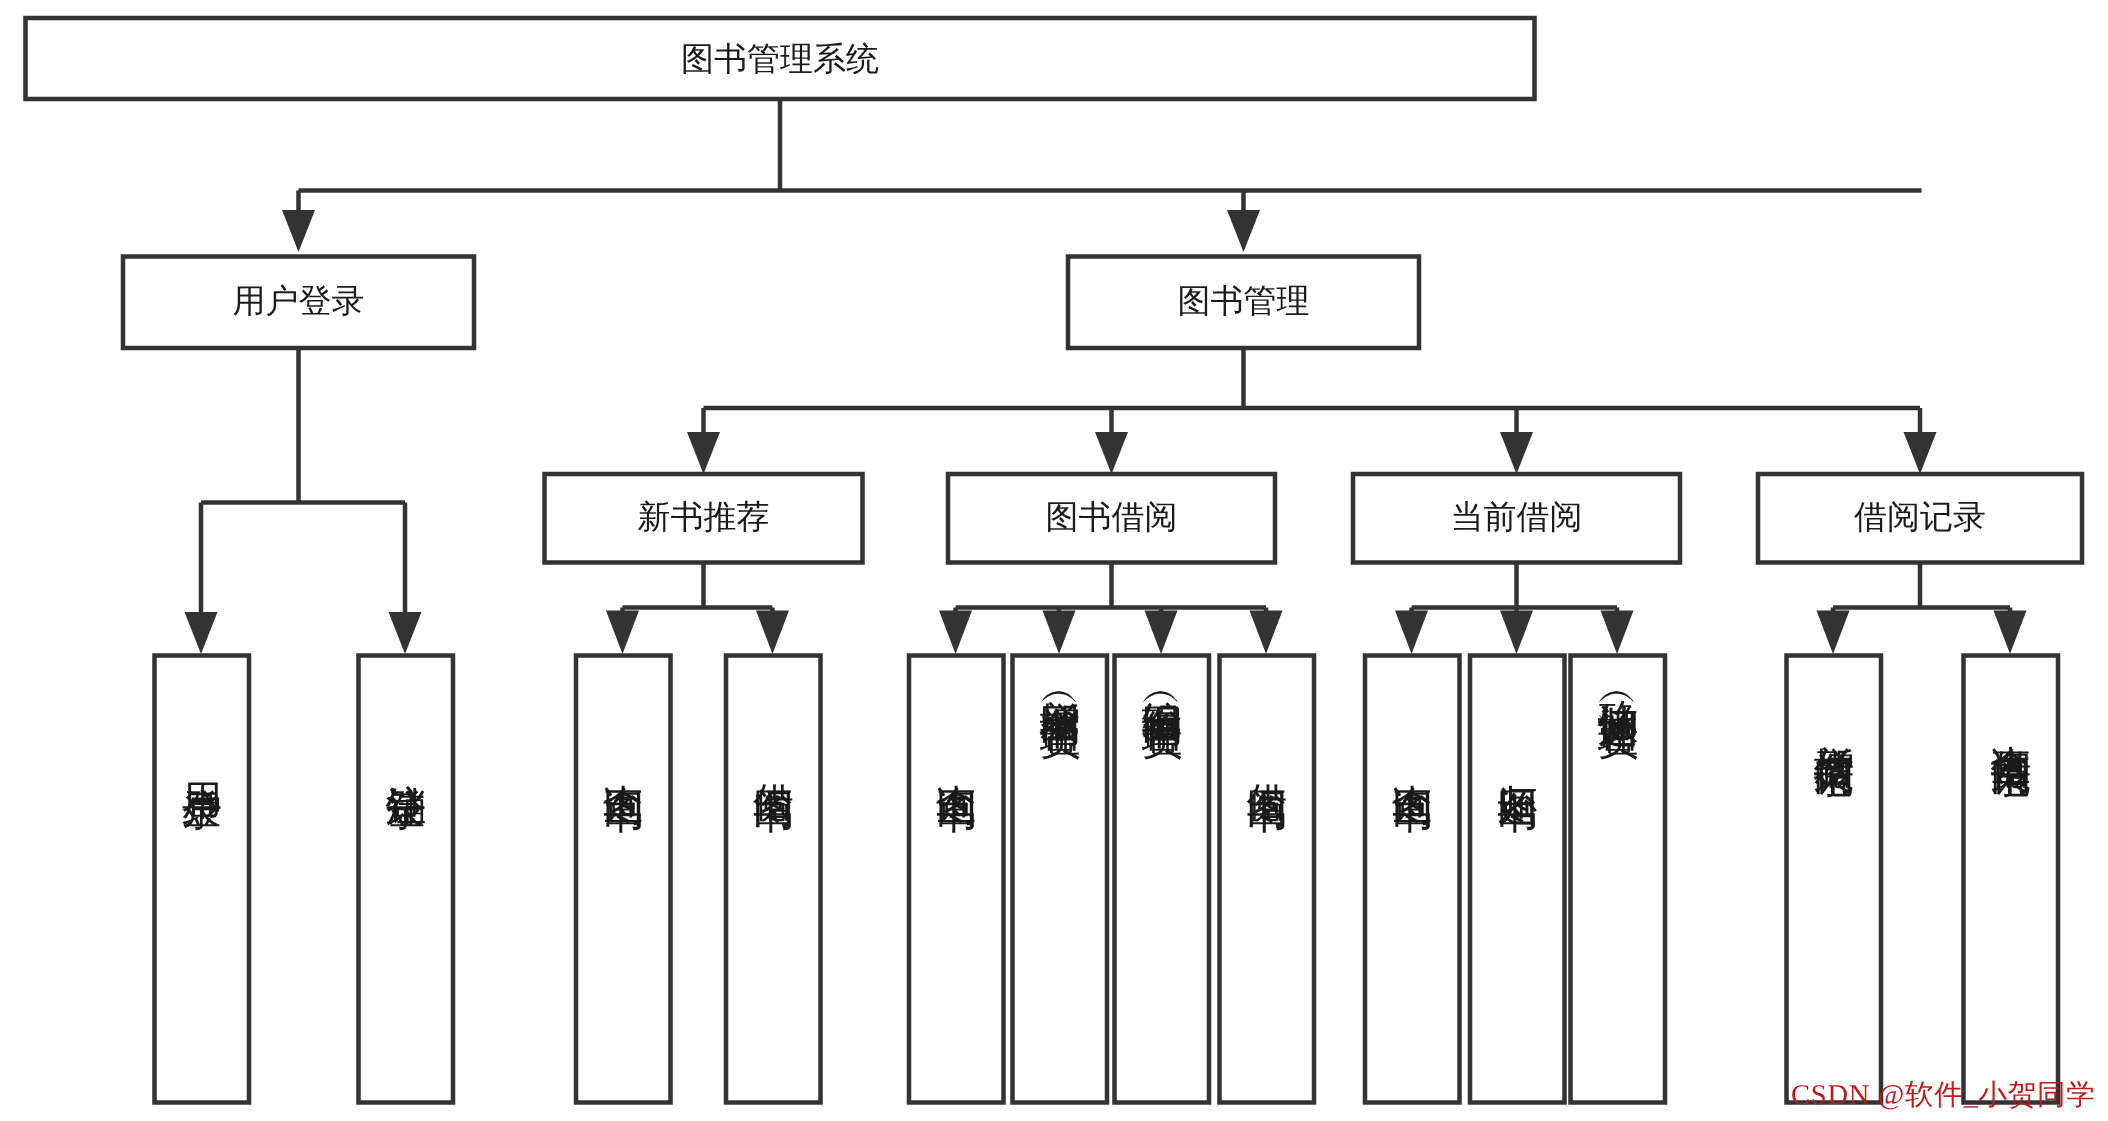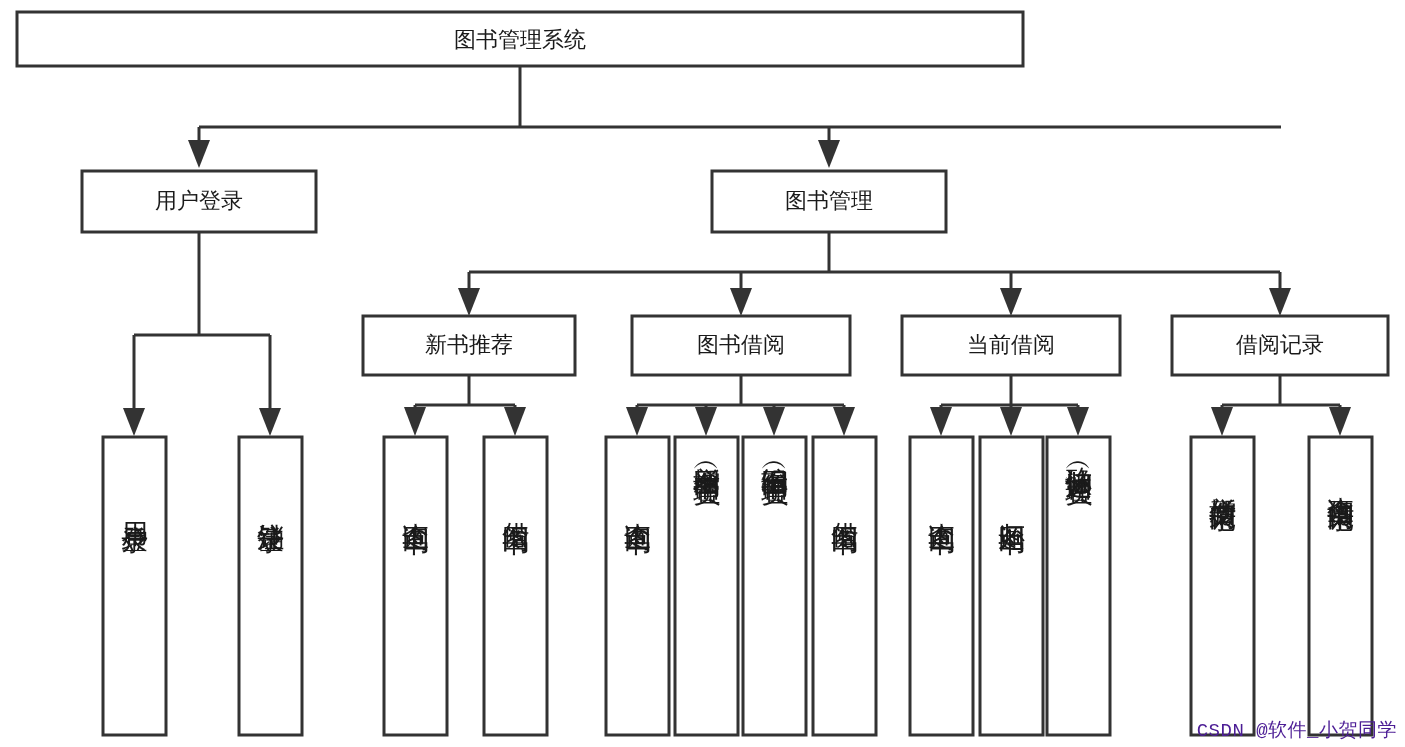--- a/index.html
+++ b/index.html
@@ -61,23 +61,23 @@
     font-size: 27px;
     line-height: 1.05;
     letter-spacing: 2px;
     color: #1a1a1a;
     white-space: nowrap;
   }
   .watermark {
     position: absolute;
     right: 8px;
     bottom: 4px;
-    font-family: Liberation Mono, monospace;
+    font-family: Liberation Serif, serif;
     font-size: 19px;
-    color: #4c1d95;
+    color: #b91c1c;
     letter-spacing: 0.5px;
     white-space: nowrap;
   }
 </style>
 </head>
 <body>
 
 <div id="diagram-root">
 
   <svg class="flow" viewBox="0 0 1405 747">

